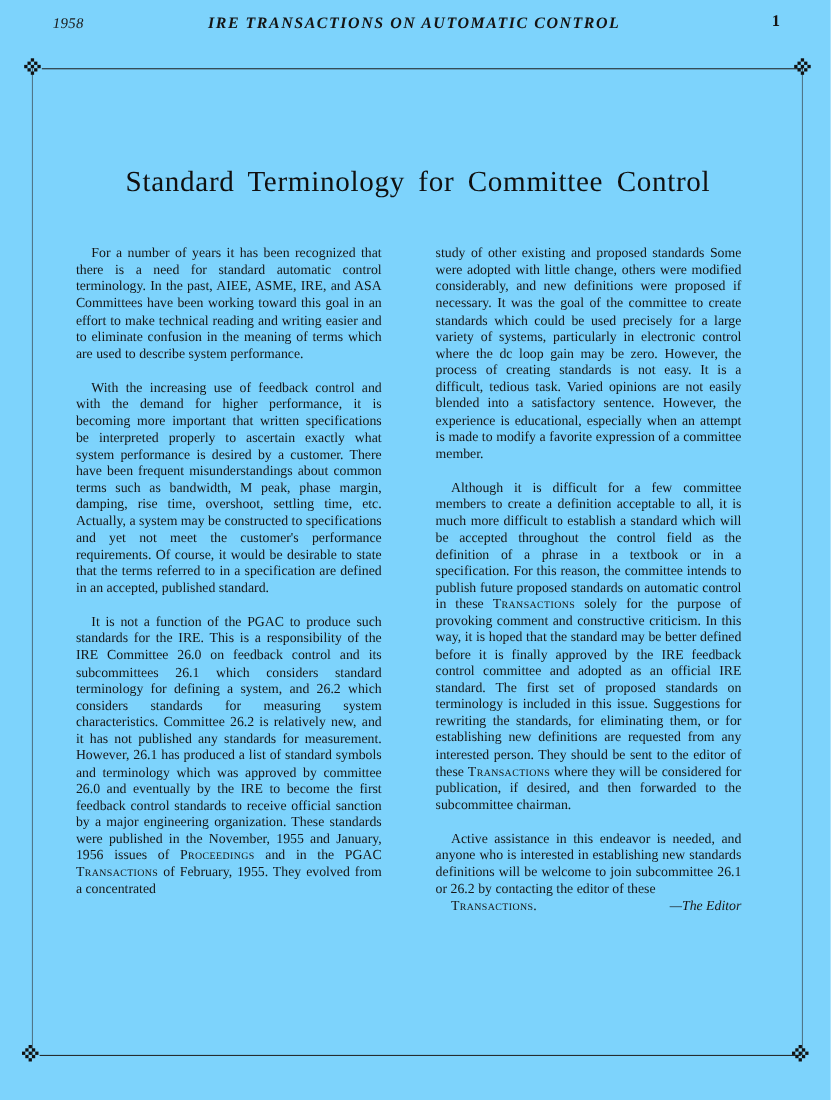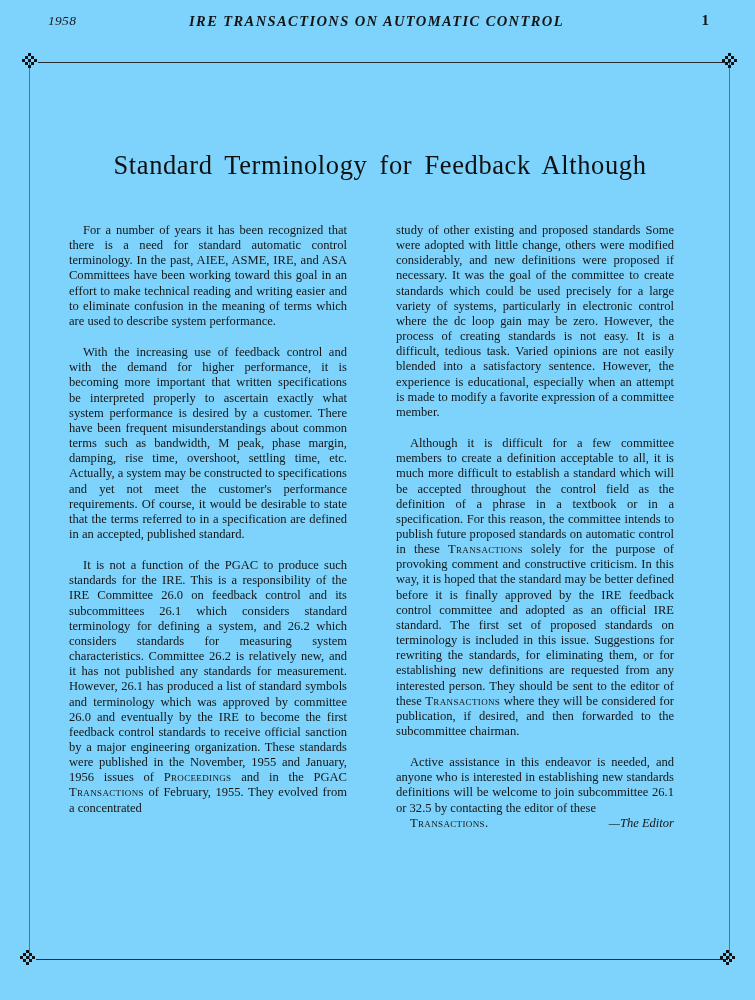--- a/index.html
+++ b/index.html
@@ -220,39 +220,39 @@
         <rect x="2" y="7" width="3" height="3"></rect>
           <rect x="8" y="7" width="3" height="3"></rect>
           <rect x="14" y="7" width="3" height="3"></rect>
         <rect x="5" y="10" width="3" height="3"></rect>
           <rect x="11" y="10" width="3" height="3"></rect>
         <rect x="8" y="13" width="3" height="3"></rect>
       </g>
     </svg>
   </div>
 
-  <h1 class="article-title">Standard Terminology for Feedback Although</h1>
+  <h1 class="article-title">Standard Terminology for Committee Control</h1>
 
   <div class="body-cols">
 
     <div class="col">
       <p>For a number of years it has been recognized that there is a need for standard automatic control terminology. In the past, AIEE, ASME, IRE, and ASA Committees have been working toward this goal in an effort to make technical reading and writing easier and to eliminate confusion in the meaning of terms which are used to describe system performance.</p>
       <p>With the increasing use of feedback control and with the demand for higher performance, it is becoming more important that written specifications be interpreted properly to ascertain exactly what system performance is desired by a customer. There have been frequent misunderstandings about common terms such as bandwidth, M peak, phase margin, damping, rise time, overshoot, settling time, etc. Actually, a system may be constructed to specifications and yet not meet the customer's performance requirements. Of course, it would be desirable to state that the terms referred to in a specification are defined in an accepted, published standard.</p>
       <p>
         <span>It is not a function of the PGAC to produce such standards for the IRE. This is a responsibility of the IRE Committee 26.0 on feedback control and its subcommittees 26.1 which considers standard terminology for defining a system, and 26.2 which considers standards for measuring system characteristics. Committee 26.2 is relatively new, and it has not published any standards for measurement. However, 26.1 has produced a list of standard symbols and terminology which was approved by committee 26.0 and eventually by the IRE to become the first feedback control standards to receive official sanction by a major engineering organization. These standards were published in the November, 1955 and January, 1956 issues of </span><span class="smallcaps">Proceedings</span><span> and in the PGAC </span><span class="smallcaps">Transactions</span><span> of February, 1955. They evolved from a concentrated</span>
       </p>
     </div>
 
     <div class="col">
       <p class="no-indent">study of other existing and proposed standards Some were adopted with little change, others were modified considerably, and new definitions were proposed if necessary. It was the goal of the committee to create standards which could be used precisely for a large variety of systems, particularly in electronic control where the dc loop gain may be zero. However, the process of creating standards is not easy. It is a difficult, tedious task. Varied opinions are not easily blended into a satisfactory sentence. However, the experience is educational, especially when an attempt is made to modify a favorite expression of a committee member.</p>
       <p>
         <span>Although it is difficult for a few committee members to create a definition acceptable to all, it is much more difficult to establish a standard which will be accepted throughout the control field as the definition of a phrase in a textbook or in a specification. For this reason, the committee intends to publish future proposed standards on automatic control in these </span><span class="smallcaps">Transactions</span><span> solely for the purpose of provoking comment and constructive criticism. In this way, it is hoped that the standard may be better defined before it is finally approved by the IRE feedback control committee and adopted as an official IRE standard. The first set of proposed standards on terminology is included in this issue. Suggestions for rewriting the standards, for eliminating them, or for establishing new definitions are requested from any interested person. They should be sent to the editor of these </span><span class="smallcaps">Transactions</span><span> where they will be considered for publication, if desired, and then forwarded to the subcommittee chairman.</span>
       </p>
       <p>
-        <span>Active assistance in this endeavor is needed, and anyone who is interested in establishing new standards definitions will be welcome to join subcommittee 26.1 or 32.5 by contacting the editor of these </span><span class="sig-line">
+        <span>Active assistance in this endeavor is needed, and anyone who is interested in establishing new standards definitions will be welcome to join subcommittee 26.1 or 26.2 by contacting the editor of these </span><span class="sig-line">
             <span class="sig-left"><span class="smallcaps">Transactions</span><span>.</span></span>
             <span class="sig-right">—The Editor</span>
           </span>
       </p>
     </div>
 
   </div>
 </div>
 
 </body></html>

